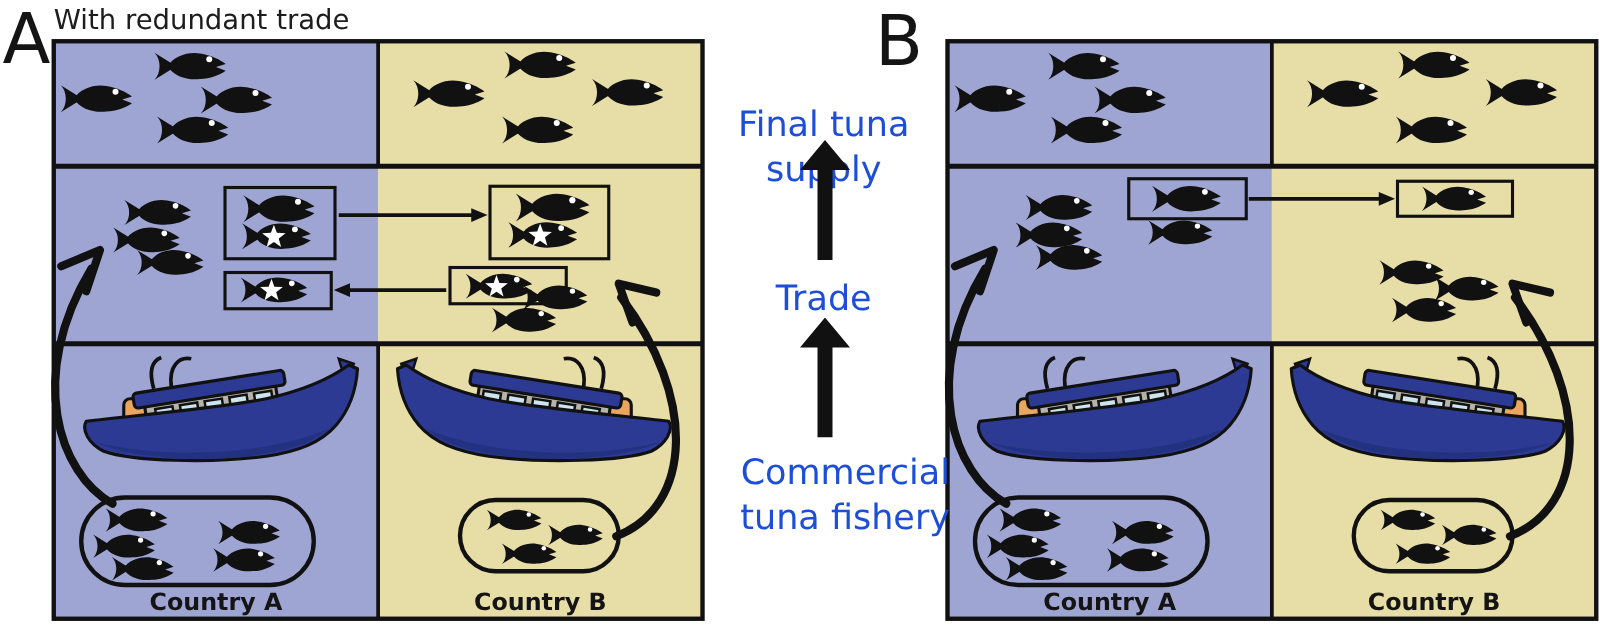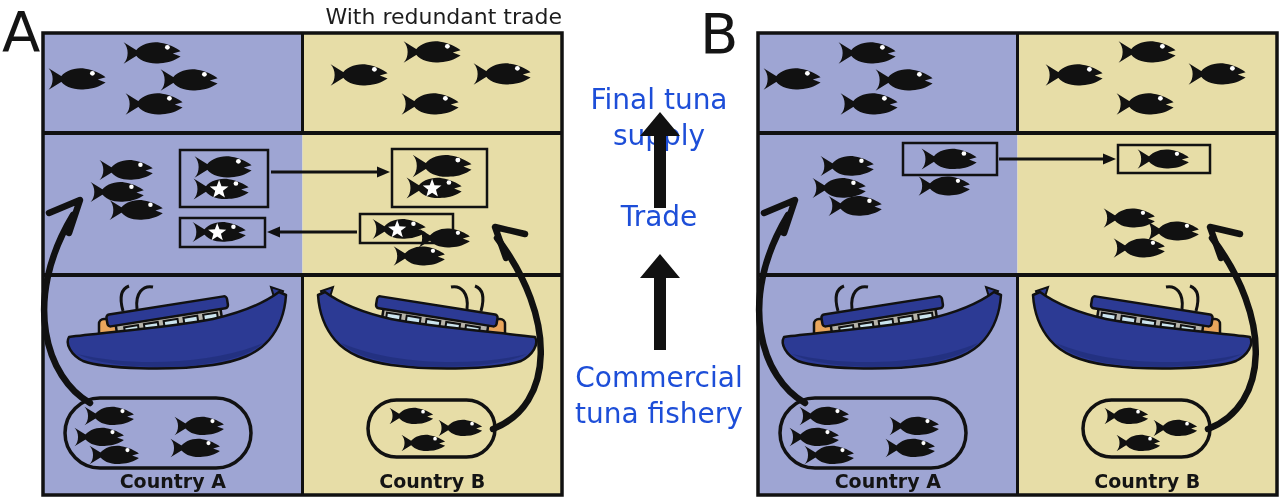--- a/index.html
+++ b/index.html
@@ -4,21 +4,21 @@
 <style>
   html,body{margin:0;padding:0;background:#fff;}
   :root{
     --ca:#9ea5d3; --cb:#e7dda7; --ink:#111111;
     --hull:#2c3a94; --hull-dark:#22307e; --cabin:#b6b3a9;
     --window:#cbe4ee; --accent:#e9a65c;
   }
   #page{position:relative;width:1280px;height:500px;background:#fff;overflow:hidden;
         font-family:"DejaVu Sans","Liberation Sans",sans-serif;color:#1c1c1c;}
   .panel-letter{position:absolute;font-size:56px;line-height:1;color:#141414;}
-  .panel-title{position:absolute;width:519px;text-align:right;font-size:22px;color:#1d1d1d;}
+  .panel-title{position:absolute;width:519px;text-align:left;font-size:22px;color:#1d1d1d;}
   svg.panel{position:absolute;top:33px;width:519px;height:462px;overflow:visible;}
   .flow-label{position:absolute;left:558px;width:202px;text-align:center;
               font-size:28px;line-height:1.28;color:#1d4ed8;}
   .flow-arrow{position:absolute;left:640px;width:40px;height:96px;}
   svg text.country-label{font:bold 19px "DejaVu Sans","Liberation Sans",sans-serif;fill:#141414;}
 </style>
 </head>
 <body>
 
 <svg width="0" height="0" style="position:absolute" aria-hidden="true">
@@ -161,19 +161,19 @@
       <path d="M47,370 C4,346 -22,268 30,182" fill="none" stroke="#111111" stroke-width="6.5" stroke-linecap="round"></path>
       <polyline points="6,180 37,167 26,200" fill="none" stroke="#111111" stroke-width="6.5" stroke-linecap="round" stroke-linejoin="round"></polyline>
       <path d="M450,396 C512,372 514,284 454,205" fill="none" stroke="#111111" stroke-width="6.5" stroke-linecap="round"></path>
       <polyline points="482,201 452,194 463,225" fill="none" stroke="#111111" stroke-width="6.5" stroke-linecap="round" stroke-linejoin="round"></polyline>
     </svg>
 
   <div class="flow-label" style="top:82px;">Final tuna supply</div>
   <svg class="flow-arrow" style="top:112px;" viewBox="0 0 40 96">
     <polygon points="14,96 14,24 0,24 20,0 40,24 26,24 26,96" fill="#111111"></polygon>
   </svg>
-  <div class="flow-label" style="top:199px;">Trade</div>
+  <div class="flow-label" style="top:221px;">Trade</div>
   <svg class="flow-arrow" style="top:254px;" viewBox="0 0 40 96">
     <polygon points="14,96 14,24 0,24 20,0 40,24 26,24 26,96" fill="#111111"></polygon>
   </svg>
-  <div class="flow-label" style="top:360px;">Commercial tuna fishery</div>
+  <div class="flow-label" style="top:360px;text-align:right;">Commercial tuna fishery</div>
 
 </div>
 
 </body></html>

